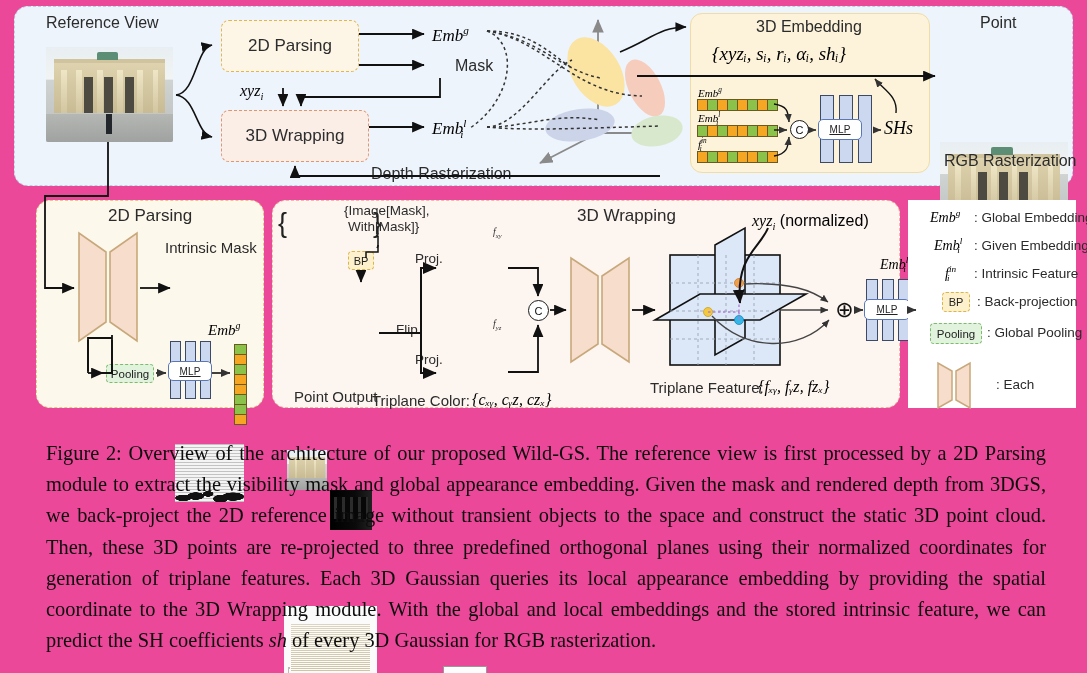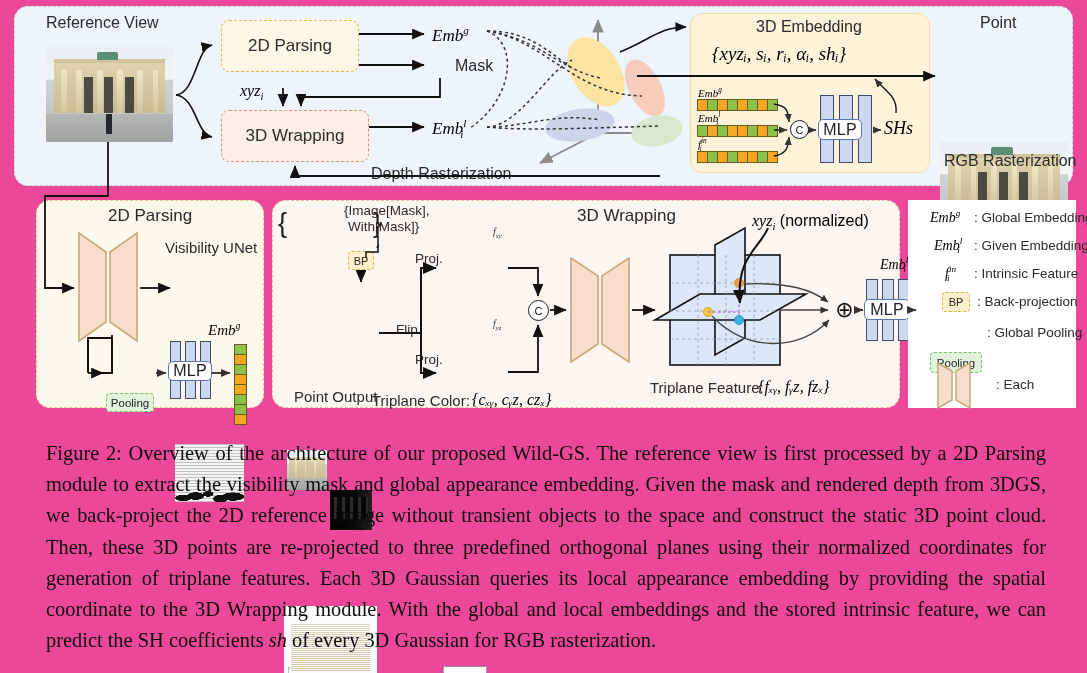--- a/index.html
+++ b/index.html
@@ -136,30 +136,30 @@
   .embbar { display:flex; border:1px solid #6b5a1f; background:#6b5a1f; gap:1px; }
   .embbar i { display:block; width:9px; height:10px; }
   .embbar.v { flex-direction: column; }
   .embbar.v i { width:11px; height:9px; }
   .c-o { background:#f5a623; }
   .c-g { background:#8bc34a; }
 
   
   .mlp-box {
     background:#fff; border:1.6px solid #5b77b5; border-radius:5px;
-    font-size:16px; color:#222; letter-spacing:.2px;
+    font-size:10px; color:#222; letter-spacing:.2px;text-decoration:underline;
   }
   .lin-bar { background:#ccd8ef; border:1.2px solid #3c4a66; }
   .bp-box {
     background:#fdf0cc; border:1px dashed #dbb54a; border-radius:4px;
     font-size:11px; color:#222;
   }
   .pool-box {
     background:#e1f3dd; border:1px dashed #7dbb6d; border-radius:4px;
-    font-size:11.5px; color:#222;margin-top:29px;
+    font-size:11.5px; color:#222;
   }
   .circ {
     background:#fff; border:1.6px solid #1a1a1a; border-radius:50%;
     font-size:11px; color:#111;
   }
 
   
   .caption {
     left:46px; top:438px; width:1000px;
     font-family:"Liberation Serif", serif;
@@ -294,21 +294,21 @@
     <div class="col" style="left:56%;"></div>
     <div class="col" style="left:72%;"></div>
     <div class="col" style="left:84%;"></div>
     <div class="grd"></div>
   </div>
   <div class="abs lbl lbl-16" style="left:944px; top:152px;">RGB Rasterization</div>
 
   <div class="abs panel-2d"></div>
   <div class="abs lbl lbl-17" style="left:108px; top:206px;">2D Parsing</div>
 
-  <div class="abs lbl lbl-15" style="left:165px; top:239px;">Visibility UNet</div>
+  <div class="abs lbl lbl-15" style="left:165px; top:239px;">Intrinsic Mask</div>
   <div class="abs mask-photo" style="left:175px; top:256px; width:69px; height:58px;">
     <div class="hatch"></div>
       <div class="blobs"></div>
   </div>
   <div class="abs mi" style="left:208px; top:320px; font-size:15px;">
     <span>Emb</span><span class="sup">g</span>
   </div>
   <div class="abs embbar v" style="left:234px; top:344px;">
     <i class="c-g"></i>
       <i class="c-o"></i>

